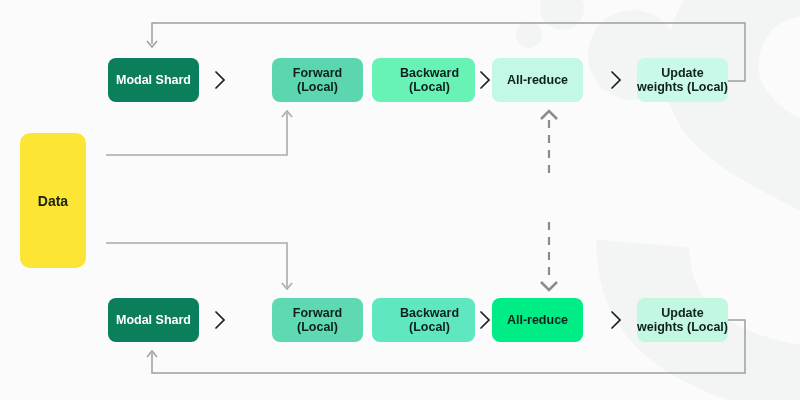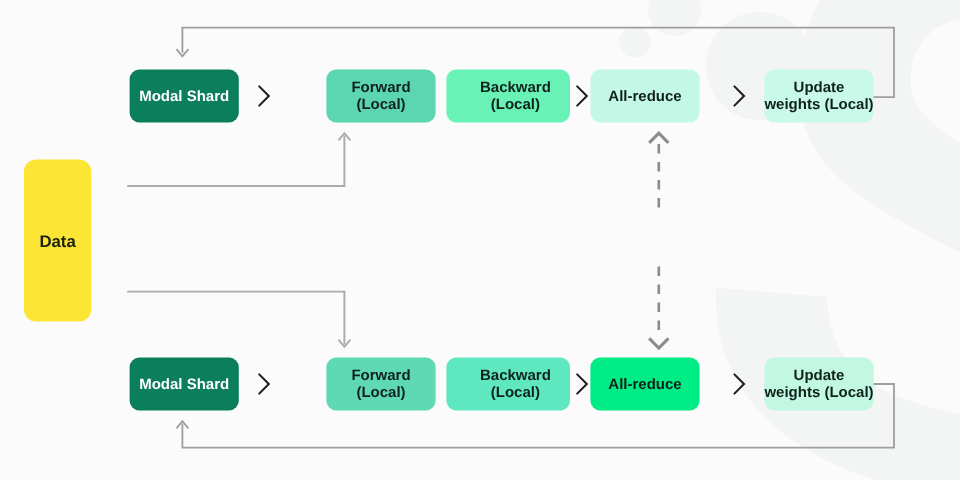--- a/index.html
+++ b/index.html
@@ -24,21 +24,21 @@
   .node{
     position:absolute;width:91px;height:44px;border-radius:8px;
     display:flex;align-items:center;justify-content:center;text-align:center;
     font-size:12.5px;font-weight:700;line-height:14.5px;color:#0f211c;
     white-space:pre-line;
   }
   .r1{top:58px;}
   .r2{top:298px;}
   .c0{left:108px;text-align:center;} .c1{left:240px;margin-left:32px;} .c2{left:372px;padding-left:12px;} .c3{left:492px;} .c4{left:637px;}
   .data-box{
-    position:absolute;left:20px;top:133px;width:56px;height:135px;border-radius:10px;
+    position:absolute;left:20px;top:133px;width:66px;height:135px;border-radius:10px;
     display:flex;align-items:center;justify-content:center;
     font-size:14px;font-weight:700;color:#19210f;
   }
   .sync-label{
     position:absolute;left:489px;top:191px;width:120px;text-align:center;
     font-size:11.5px;font-weight:700;letter-spacing:.4px;color:#161616;
   }
 </style>
 </head>
 <body>

